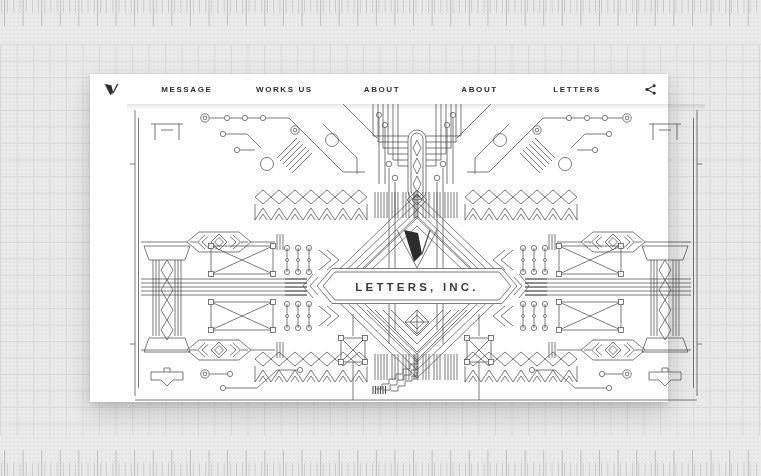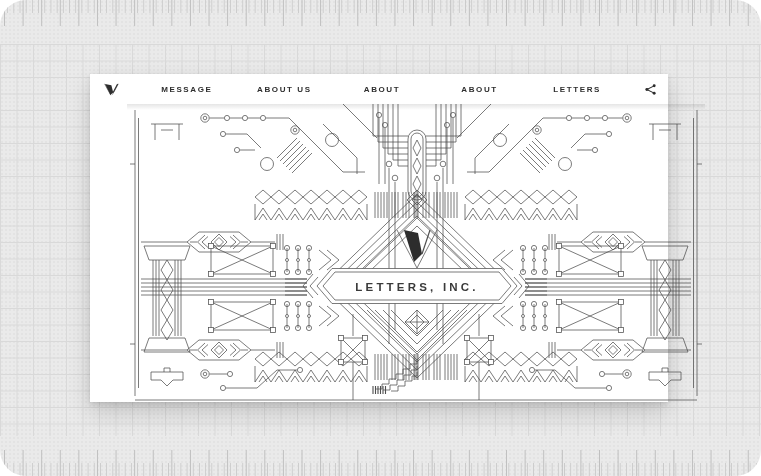--- a/index.html
+++ b/index.html
@@ -2,21 +2,20 @@
 <html><head>
 <meta charset="utf-8">
 <style>
   html,body{margin:0;padding:0;}
   .canvas{
     position:relative; width:761px; height:476px; overflow:hidden;
     background-color:#eaeaea;
     background-image:radial-gradient(rgba(0,0,0,0.03) 1px, transparent 1px);
     background-size:4px 4px;
     font-family:"Liberation Sans", sans-serif;
-    border-radius:26px;
   }
   .grid{
     position:absolute; left:0; right:0; top:44px; height:392px;
     background-image:
       linear-gradient(90deg,#d9d9d9 1px, transparent 1px),
       linear-gradient(#d9d9d9 1px, transparent 1px);
     background-size:16.5px 16.5px;
   }
   .ruler-top{
     position:absolute; left:0; right:0; top:0; height:27px;
@@ -75,21 +74,21 @@
     <div class="nav">
       <span class="logo">
         <svg width="15" height="13" viewBox="0 0 15 13">
           <path d="M1,1 L7.4,2.2 L9.2,9.6 L6.4,12 Z" fill="#2d2d2d"></path>
           <path d="M9.2,9.6 L13.6,1" stroke="#2d2d2d" stroke-width="1.1" fill="none"></path>
           <path d="M0.5,0.8 L6.8,12.2 M14.4,0.8 L8.4,11.6" stroke="#2d2d2d" stroke-width="0.5" fill="none"></path>
         </svg>
       </span>
       <ul>
         <li>MESSAGE</li>
-        <li>ABOUT US</li>
+        <li>WORKS US</li>
         <li>ABOUT</li>
         <li>ABOUT</li>
         <li>LETTERS</li>
       </ul>
       <span class="share">
         <svg width="11" height="11" viewBox="0 0 12 12">
           <g fill="#2e2e2e">
             <circle cx="10" cy="2" r="1.6"></circle>
               <circle cx="2" cy="6" r="1.6"></circle>
               <circle cx="10" cy="10" r="1.6"></circle>

